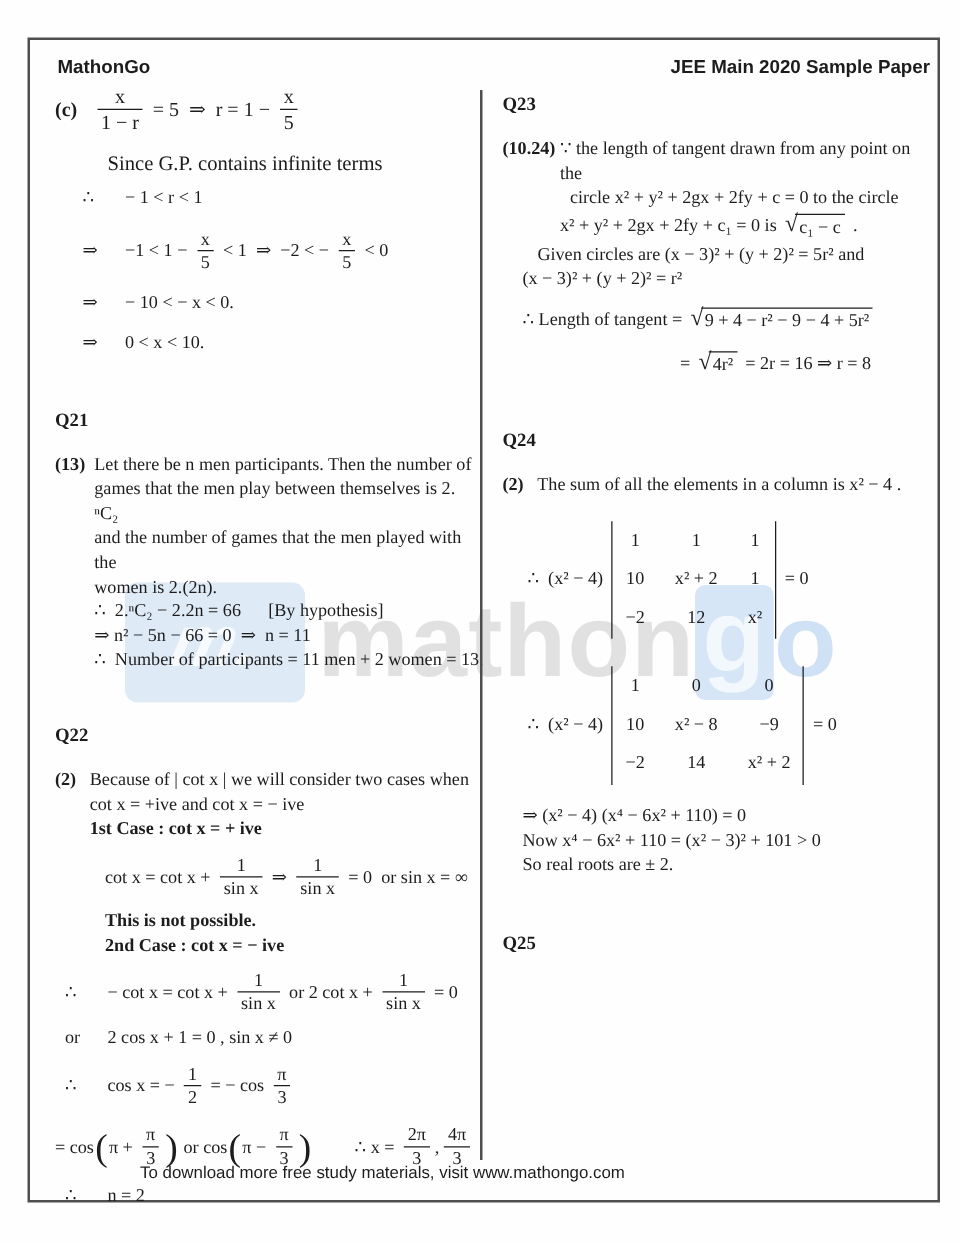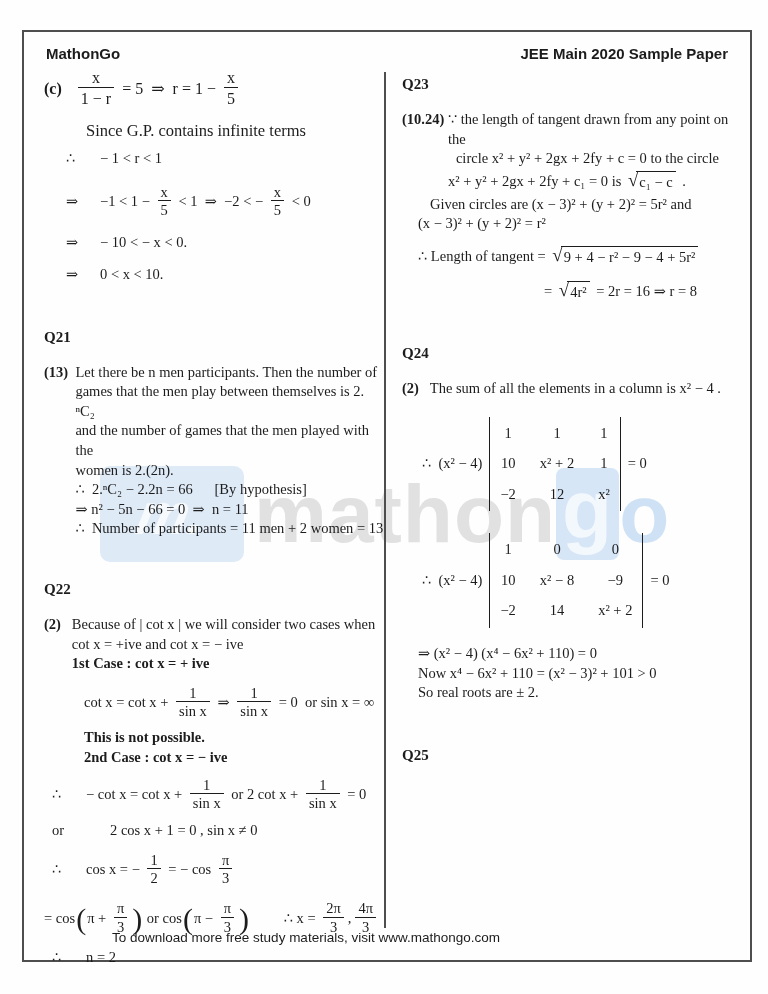--- a/index.html
+++ b/index.html
@@ -7,21 +7,21 @@
     width:768px; height:994px; position:relative; overflow:hidden;
     background:#fefefe; color:#1c1c1c;
     font-family:"Liberation Serif","DejaVu Serif",serif;
     font-size:14.5px; line-height:1.35;
   }
   .page-border { position:absolute; left:22px; top:30px; width:730px; height:932px;
     box-sizing:border-box; border:2px solid #4e4e4e; background:transparent; z-index:1; }
   .hdr { position:absolute; top:44px; font-family:"Liberation Sans",sans-serif;
     font-weight:bold; font-size:15px; z-index:2; }
   .hdr-brand { left:46px; }
-  .hdr-title { right:40px; }
+  .hdr-title { right:24px; }
   .divider { position:absolute; left:384px; top:72px; width:2px; height:856px; background:#4e4e4e; z-index:3; }
   .footer { position:absolute; left:0; top:929px; width:612px; text-align:center;
     font-family:"Liberation Sans",sans-serif; font-size:13.5px; z-index:2; }
 
   
   .watermark { position:absolute; left:100px; top:464px; height:100px; display:flex;
     align-items:center; z-index:0; user-select:none; }
   .wm-tile { width:144px; height:96px; background:#dfeaf7; border-radius:10px;
     display:flex; align-items:center; justify-content:center; }
   .wm-m { color:#f6fafd; font-family:"Liberation Sans",sans-serif; font-style:italic;
@@ -180,21 +180,21 @@
         <span class="fd">sin x</span>
       </span>
     <span class="t"> or 2 cot x + </span>
     <span class="frac">
         <span class="fn">1</span>
         <span class="fd">sin x</span>
       </span>
     <span class="t"> = 0</span>
   </div>
 
-  <div class="row" style="margin-top:9px; margin-left:8px;gap:24px;">
+  <div class="row" style="margin-top:9px; margin-left:8px;">
     <span class="sym">or</span>
     <span class="t">2 cos x + 1 = 0 , sin x ≠ 0</span>
   </div>
 
   <div class="mrow" style="margin-top:12px; margin-left:8px;">
     <span class="sym">∴</span>
     <span class="t">cos x = − </span>
     <span class="frac">
         <span class="fn">1</span>
         <span class="fd">2</span>

